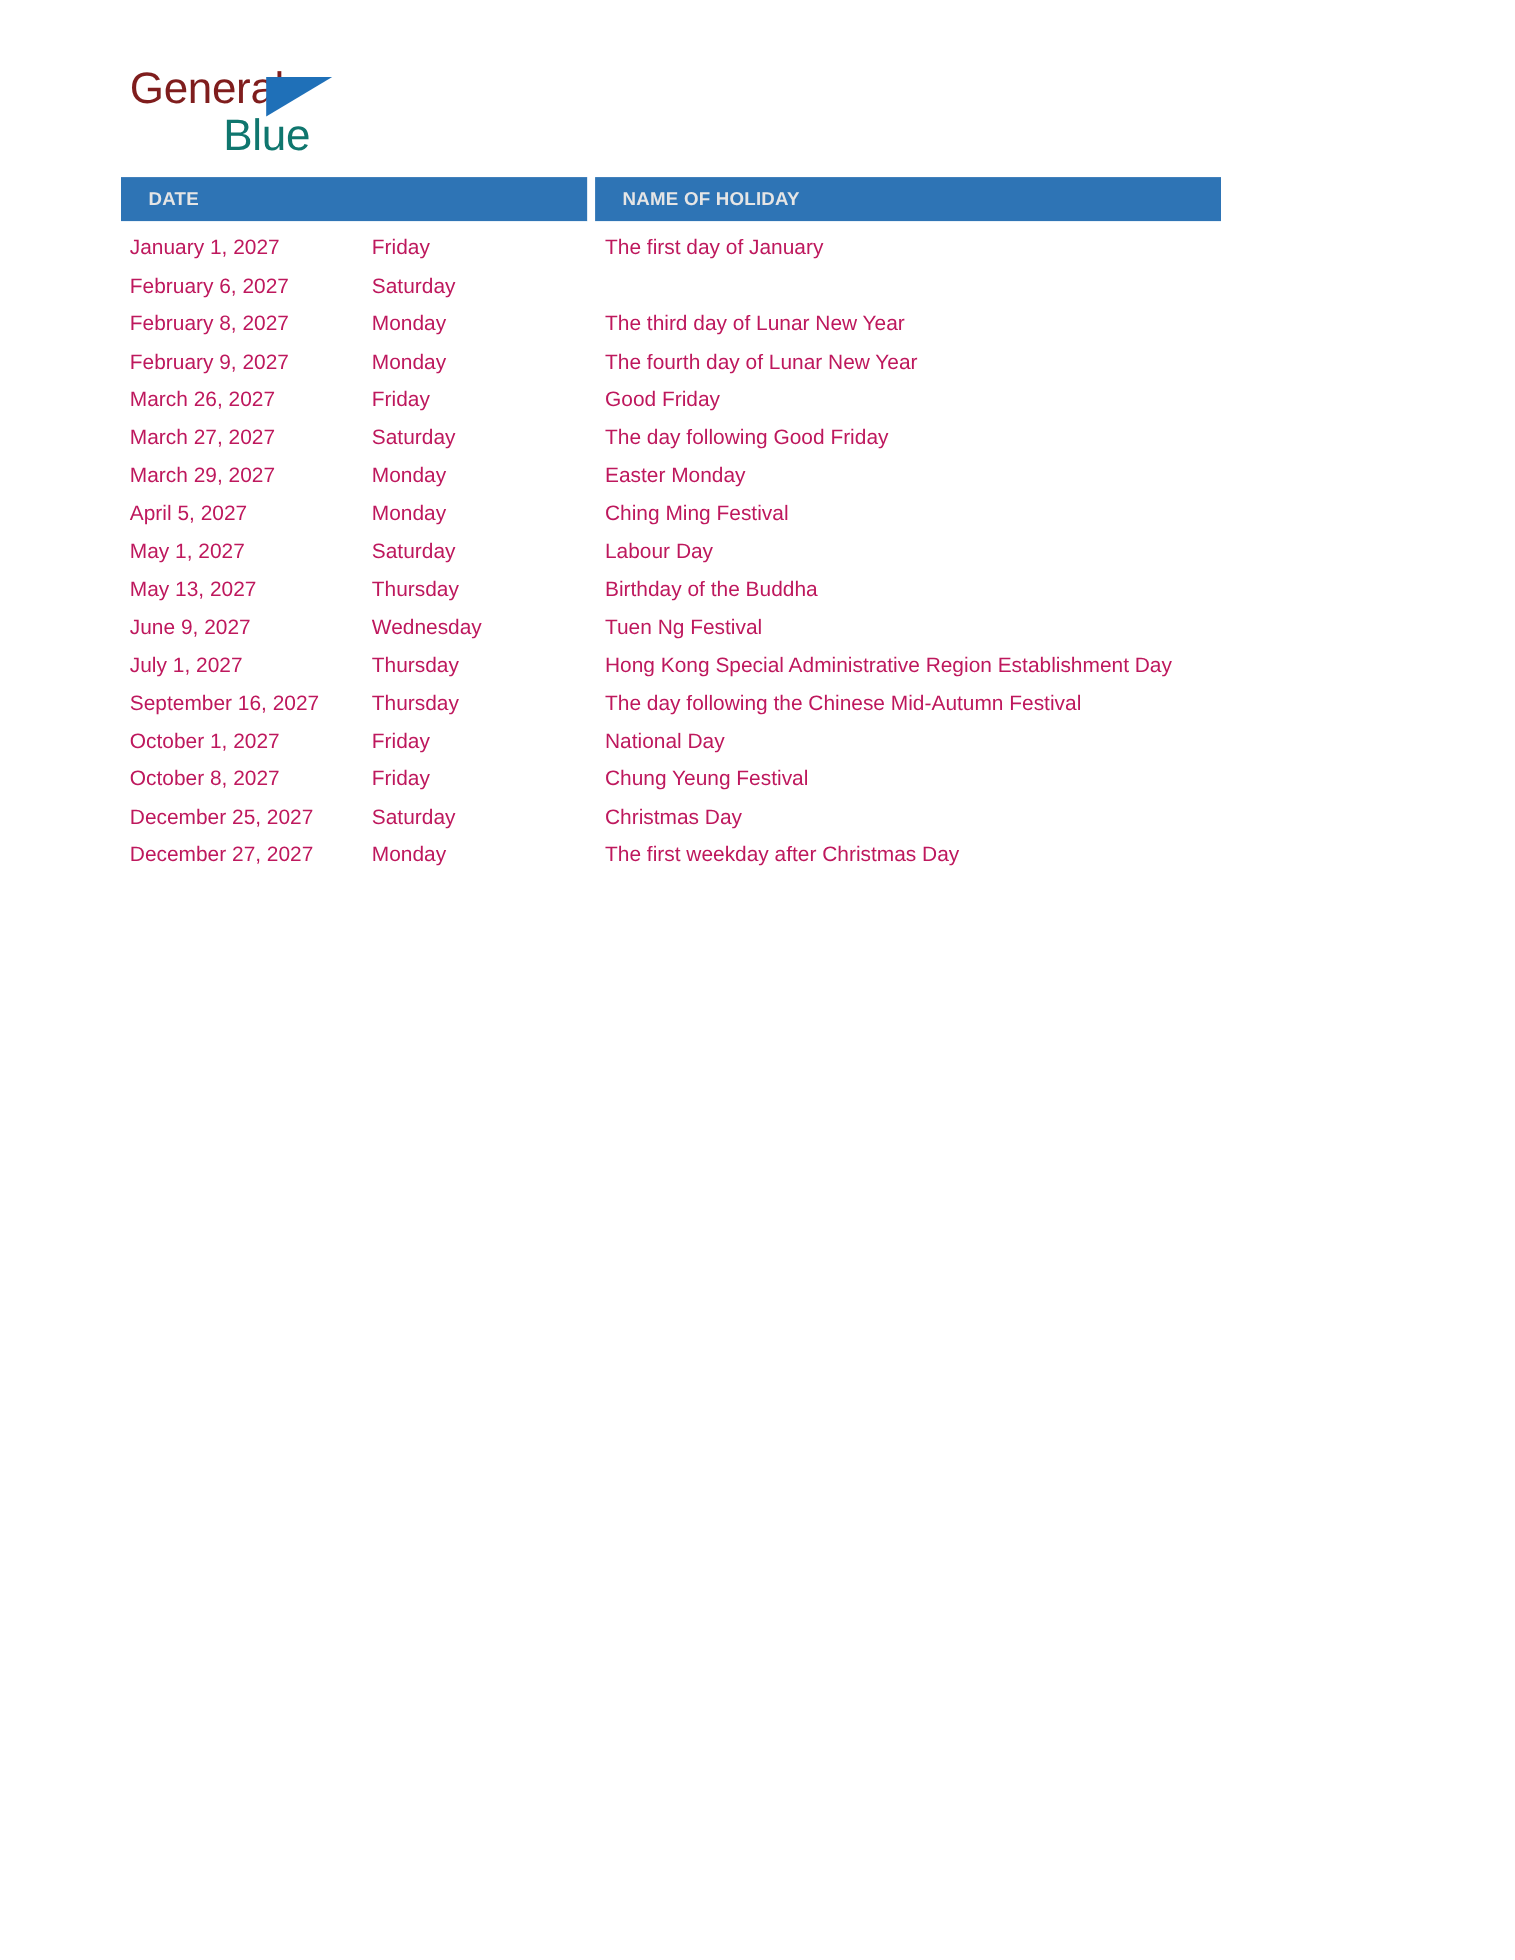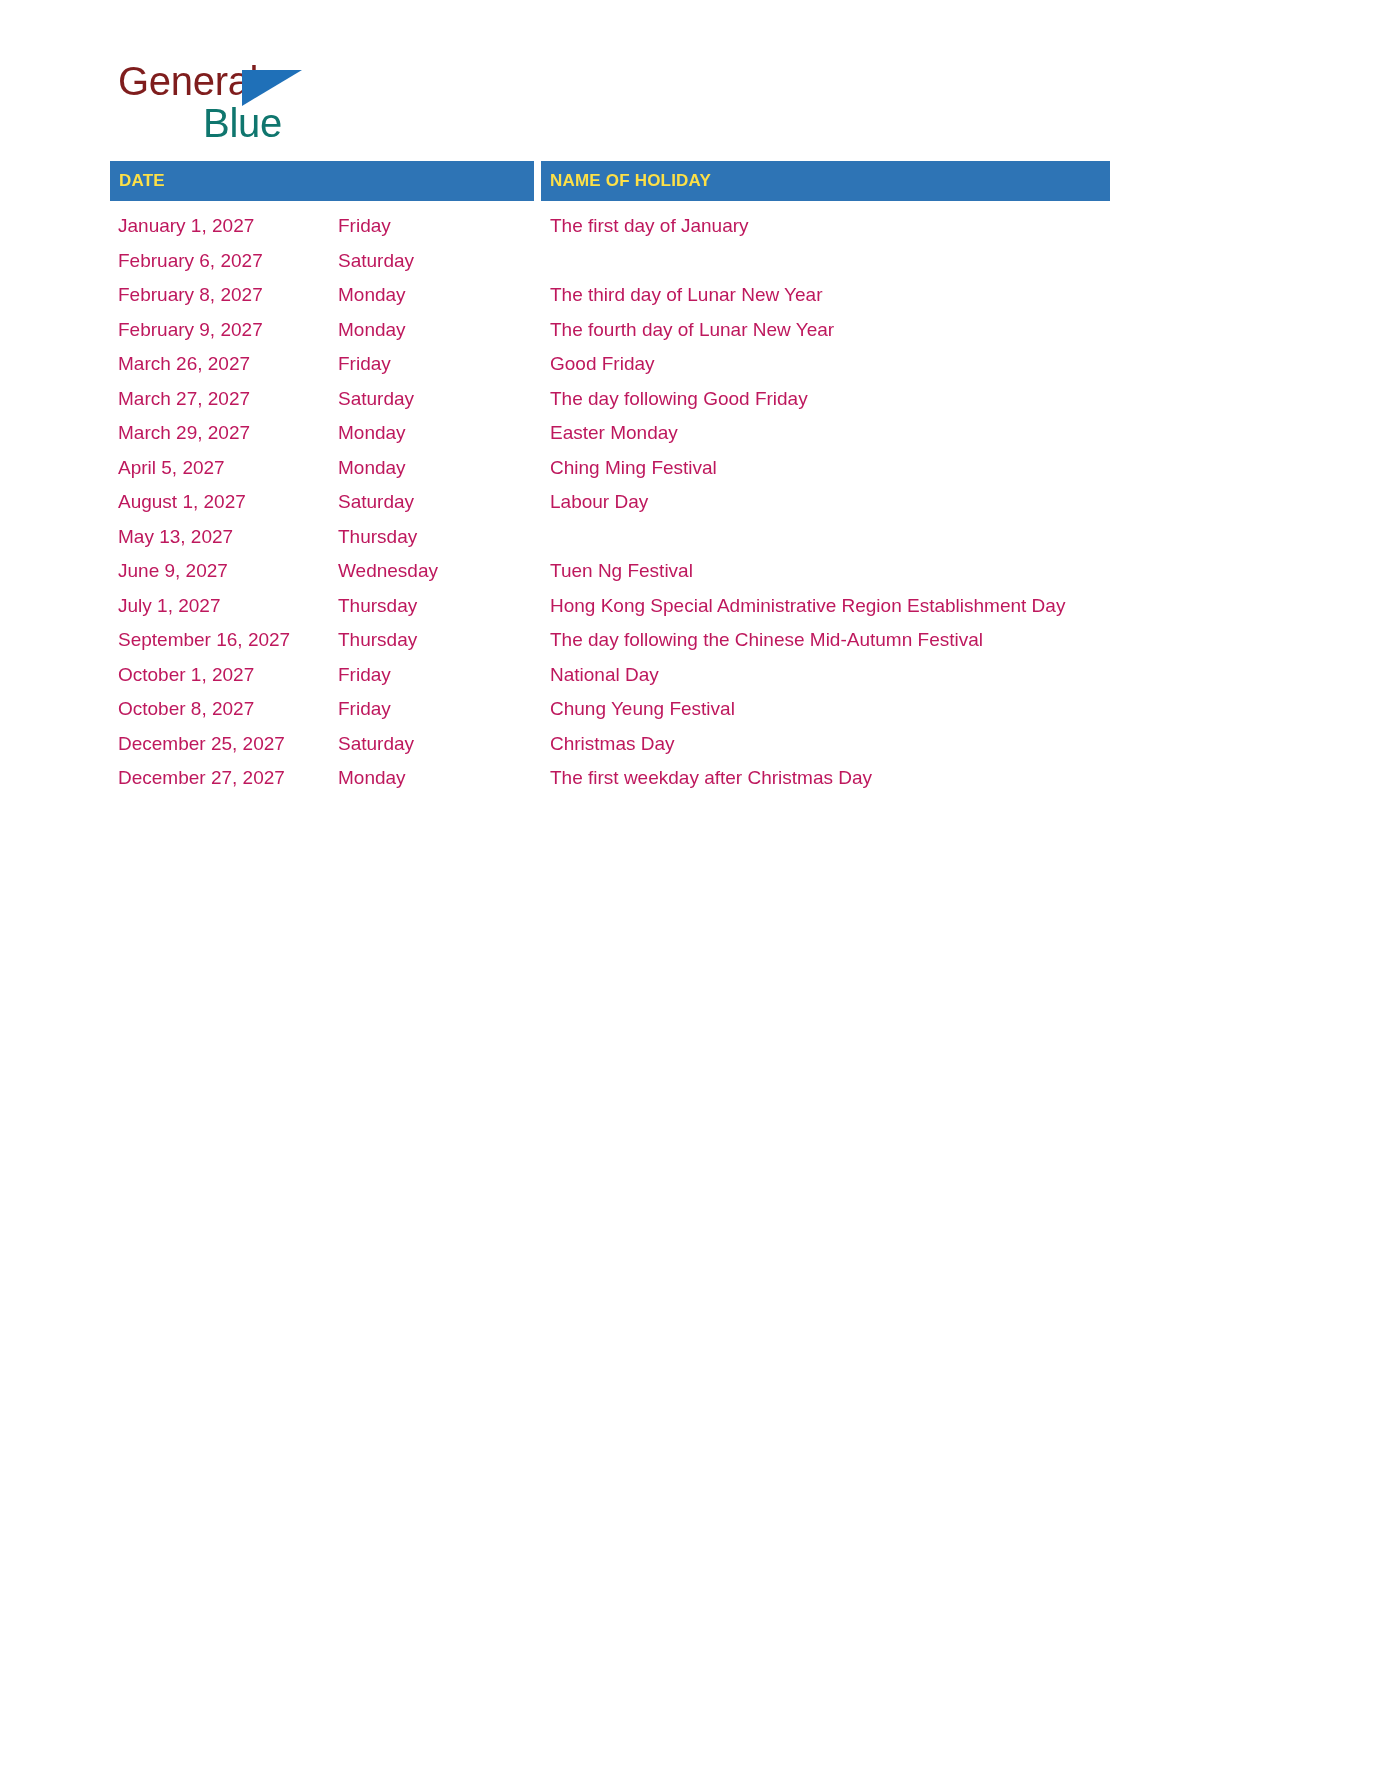--- a/index.html
+++ b/index.html
@@ -88,28 +88,28 @@
     width: 1000px;
   }
 
   .thead {
     display: flex;
     height: 40px;
     align-items: stretch;
   }
   .th {
     background: #2E74B5;
-    color: #fde047;
+    color: #e5e5e5;
     font-size: 17px;
     font-weight: bold;
     letter-spacing: 0.2px;
     display: flex;
     align-items: center;
     box-sizing: border-box;
-    padding-left: 9px;
+    padding-left: 25px;
   }
   .th-date {
     width: 424px;
   }
   .th-gap {
     width: 7px;
     background: #ffffff;
   }
   .th-name {
     flex: 1 1 auto;
@@ -199,27 +199,28 @@
           <div class="cell cell-date">March 29, 2027</div>
           <div class="cell cell-day">Monday</div>
           <div class="cell cell-name">Easter Monday</div>
         </div>
         <div class="row">
           <div class="cell cell-date">April 5, 2027</div>
           <div class="cell cell-day">Monday</div>
           <div class="cell cell-name">Ching Ming Festival</div>
         </div>
         <div class="row">
-          <div class="cell cell-date">August 1, 2027</div>
+          <div class="cell cell-date">May 1, 2027</div>
           <div class="cell cell-day">Saturday</div>
           <div class="cell cell-name">Labour Day</div>
         </div>
         <div class="row">
           <div class="cell cell-date">May 13, 2027</div>
           <div class="cell cell-day">Thursday</div>
+          <div class="cell cell-name">Birthday of the Buddha</div>
         </div>
         <div class="row">
           <div class="cell cell-date">June 9, 2027</div>
           <div class="cell cell-day">Wednesday</div>
           <div class="cell cell-name">Tuen Ng Festival</div>
         </div>
         <div class="row">
           <div class="cell cell-date">July 1, 2027</div>
           <div class="cell cell-day">Thursday</div>
           <div class="cell cell-name">Hong Kong Special Administrative Region Establishment Day</div>

